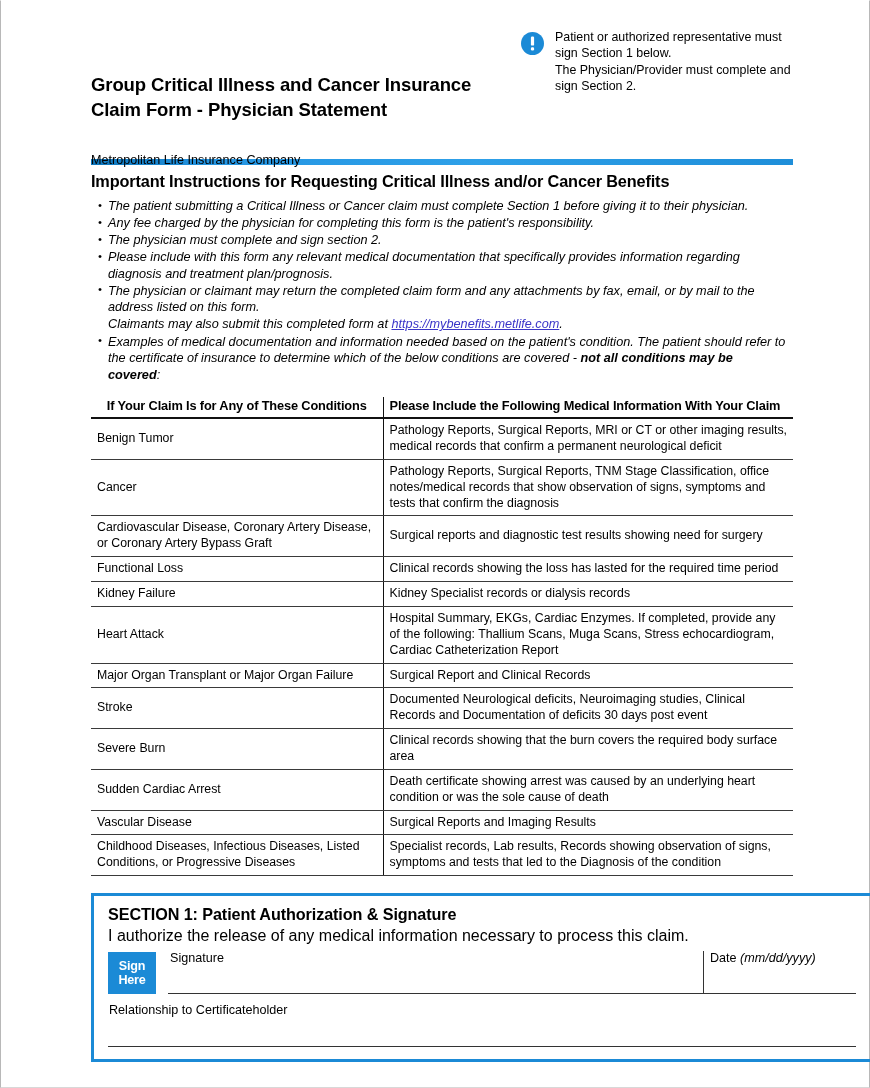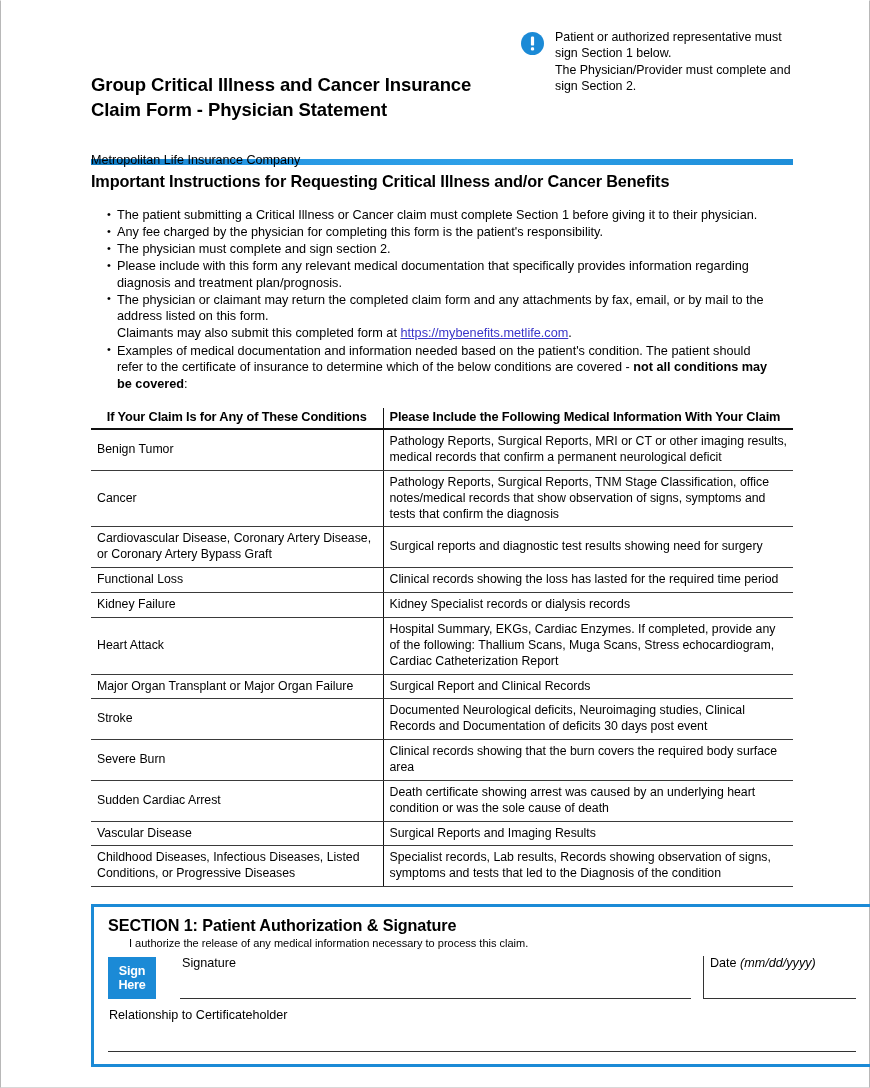--- a/index.html
+++ b/index.html
@@ -83,24 +83,25 @@
     background: linear-gradient(to right, #0e76bc 0%, #2596e3 18%, #2ea0e8 55%, #1e8ed9 100%);
   }
   .instructions-title {
     font-size: 16.3px;
     font-weight: bold;
     letter-spacing: -0.15px;
     margin: 7px 0 5px 0;
   }
   ul.instructions {
     list-style: none;
-    margin: 16px;
+    margin: 7px;
     padding: 0;
     font-size: 12.7px;
     line-height: 1.305;
+    font-style: italic;
   }
   ul.instructions > li {
     position: relative;
     padding-left: 10px;
     margin: 0 0 0.5px 0;
   }
   ul.instructions > li::before {
     content: "\2022";
     position: absolute;
     left: 0;
@@ -156,29 +157,28 @@
     width: 782px;
     box-sizing: border-box;
   }
   .section-title {
     font-size: 16.2px;
     font-weight: bold;
     letter-spacing: -0.1px;
     margin: 0 0 2px 0;
   }
   .section-sub {
-    font-size: 11px;
+    font-size: 16px;
     line-height: 1.25;
     margin-bottom: 5px;
-    margin-left: 21px;
   }
   .sign-row {
     display: flex;
     align-items: flex-end;
-    gap: 12px;
+    gap: 0;
     margin-top: 2px;
   }
   .sign-here {
     flex: 0 0 auto;
     width: 48px;
     height: 42px;
     background: #1b8ad6;
     color: #ffffff;
     font-size: 12.6px;
     font-weight: bold;

